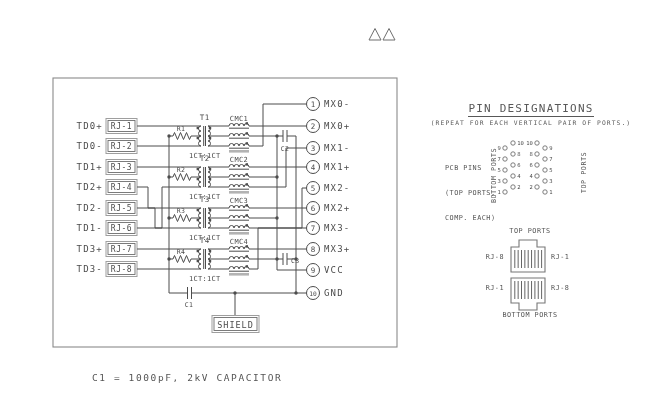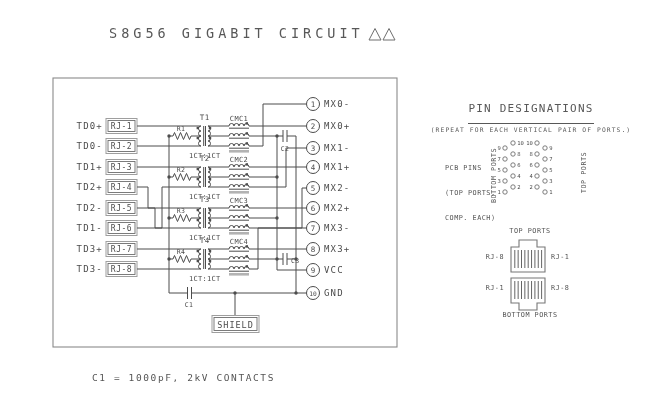--- a/index.html
+++ b/index.html
@@ -4,39 +4,38 @@
 <style>
   html,body{margin:0;padding:0;background:#fff;}
   #page{position:relative;width:650px;height:416px;background:#ffffff;overflow:hidden;
         font-family:"DejaVu Sans Mono", monospace;color:#4c4c4c;}
   .abs{position:absolute;}
   #title{left:109px;top:25px;font-size:13.5px;letter-spacing:4px;white-space:pre;color:#585858;}
   #subtitle{left:135px;top:52px;font-size:11px;letter-spacing:3.2px;white-space:pre;color:#585858;}
   #canvas{left:0;top:0;}
   svg text{fill:#4c4c4c;font-family:"DejaVu Sans Mono", monospace;}
   #pin-desig{left:420px;top:97px;width:222px;text-align:center;}
-  #pin-desig .hd{display:inline-block;font-size:11px;letter-spacing:1.2px;border-bottom:1px solid #585858;padding-bottom:8px;color:#585858;}
+  #pin-desig .hd{display:inline-block;font-size:11px;letter-spacing:1.2px;border-bottom:1px solid #585858;padding-bottom:1px;color:#585858;}
   #pin-desig .nt{margin-top:2px;font-size:6.3px;letter-spacing:1.1px;white-space:pre;color:#5a5a5a;}
   .small{font-size:6.8px;letter-spacing:0.5px;white-space:pre;color:#555;}
   #pcb-label{left:433px;top:148px;line-height:8.2px;margin-left:12px;}
   .rot{transform:rotate(-90deg);text-align:center;line-height:9px;}
   #rot-bottom{left:454px;top:171px;width:80px;}
   #rot-top{left:544px;top:168px;width:80px;}
   #rj-label{left:434px;top:261px;line-height:8px;}
   #cap-topports{left:490px;top:227px;width:80px;text-align:center;}
   #cap-bottomports{left:485px;top:311px;width:90px;text-align:center;}
   .jlab{width:20px;}
   #notes{left:92px;top:357px;font-size:9.5px;letter-spacing:1.6px;line-height:8.6px;white-space:pre;color:#555;}
 </style>
 </head>
 <body>
 
 <div id="page">
 
-  <div id="title" class="abs">S8G56 GIGABIT CIRCUIT</div>
 
   <svg id="canvas" class="abs" width="650" height="416" viewBox="0 0 650 416">
       <path d="M369,40L375,28.5L381,40Z" fill="none" stroke="#6e6e6e" stroke-width="1"></path>
       <path d="M383,40L389,28.5L395,40Z" fill="none" stroke="#6e6e6e" stroke-width="1"></path>
       <rect x="53" y="78" width="344" height="269" fill="none" stroke="#8a8a8a" stroke-width="1.1"></rect>
       <text x="103" y="129.2" font-size="9" text-anchor="end" letter-spacing="1.2">TD0+</text>
       <rect x="106" y="118.5" width="31" height="15" fill="none" stroke="#9e9e9e" stroke-width="1"></rect>
       <rect x="108" y="120.5" width="27" height="11" fill="none" stroke="#6e6e6e" stroke-width="0.9"></rect>
       <text x="121.5" y="129" font-size="8" text-anchor="middle" letter-spacing="0.5">RJ-1</text>
       <path d="M137,126H201" fill="none" stroke="#4c4c4c" stroke-width="1"></path>
@@ -324,17 +323,17 @@
 
   <div id="cap-topports" class="abs small">TOP PORTS</div>
   <div id="cap-bottomports" class="abs small">BOTTOM PORTS</div>
 
   <div class="abs small jlab" style="left:484px;top:253px;text-align:right;">RJ-8</div>
   <div class="abs small jlab" style="left:551px;top:253px;">RJ-1</div>
   <div class="abs small jlab" style="left:484px;top:284px;text-align:right;">RJ-1</div>
   <div class="abs small jlab" style="left:551px;top:284px;">RJ-8</div>
 
   <div id="notes" class="abs">
-    <div>C1 = 1000pF, 2kV CONTACTS</div>
+    <div>C1 = 1000pF, 2kV CAPACITOR</div>
     
   </div>
 
 </div>
 
 </body></html>

